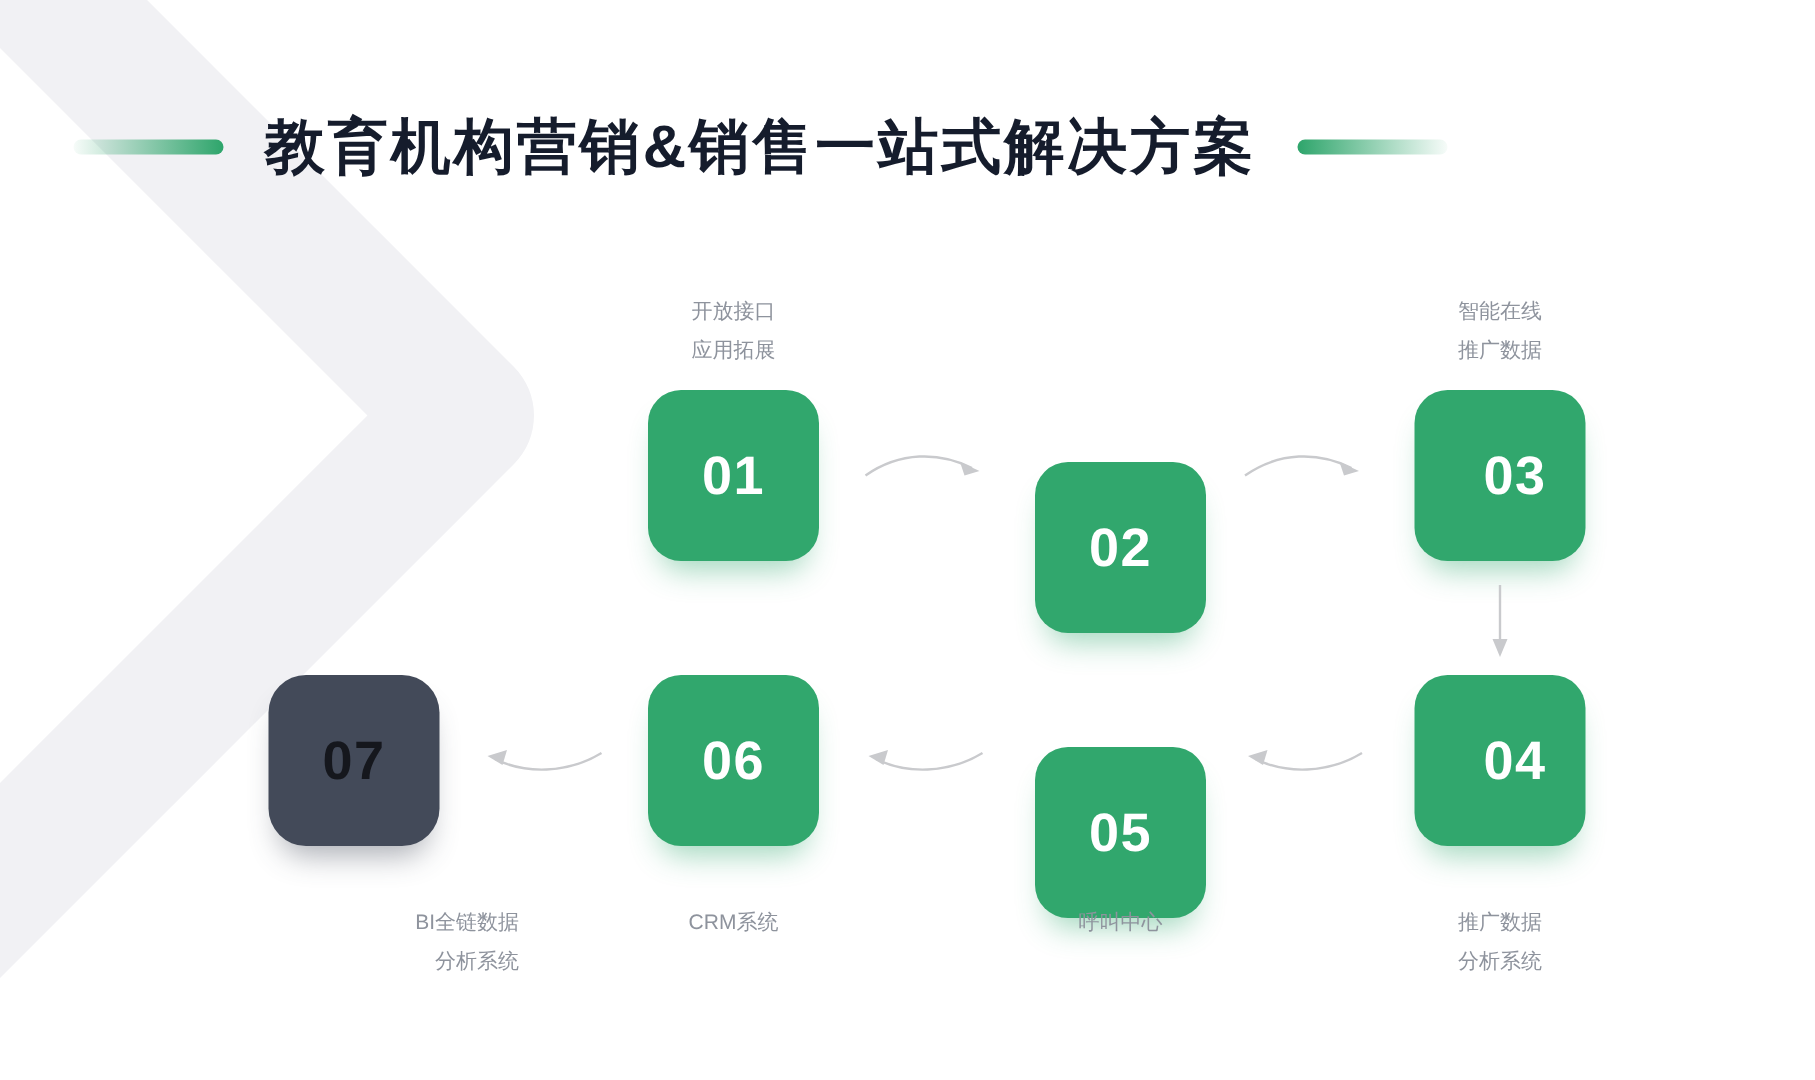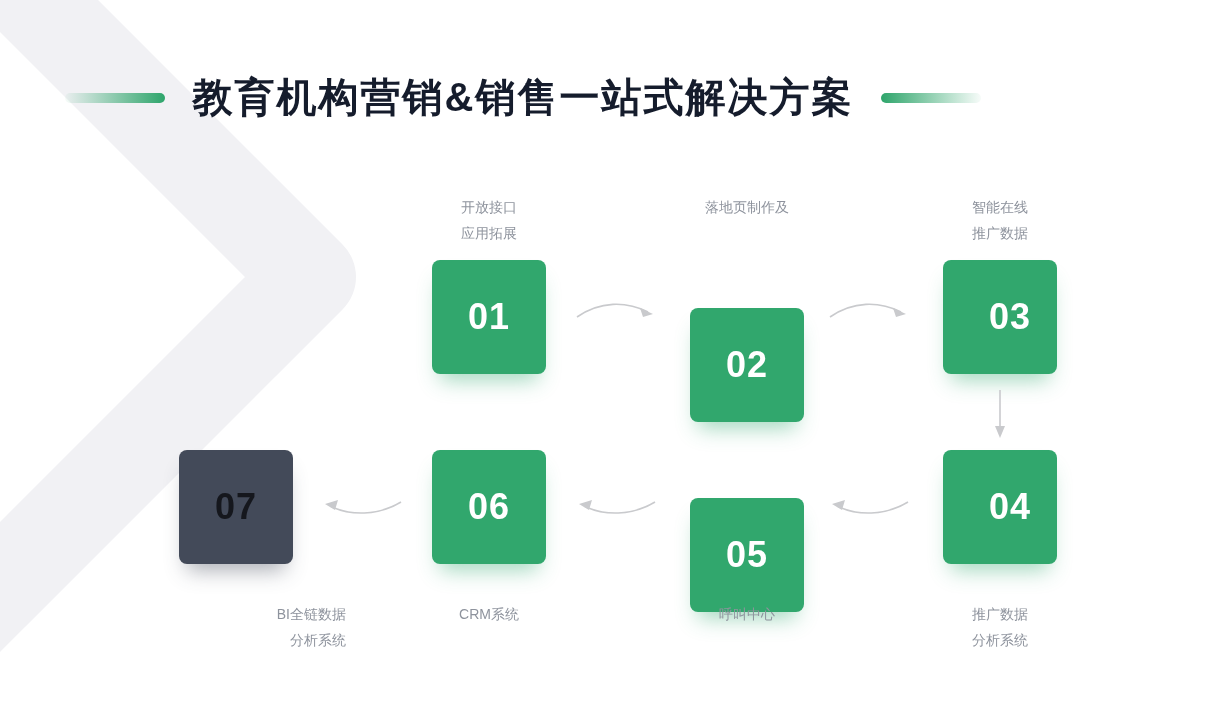--- a/index.html
+++ b/index.html
@@ -18,21 +18,21 @@
   .chevron-svg {
     position: absolute;
     left: 0; top: 0;
     width: 1210px; height: 720px;
     pointer-events: none;
   }
 
   
   .header {
     position: absolute;
-    left: 16px; top: 70px;
+    left: 0; top: 70px;
     width: 1014px;
     display: flex;
     align-items: center;
     justify-content: center;
     gap: 28px;
   }
   .title {
     font-size: 40px;
     font-weight: 800;
     letter-spacing: 2px;
@@ -54,37 +54,38 @@
     width: 114px;
     height: 114px;
     border-radius: 8px;
     display: flex;
     align-items: center;
     justify-content: center;
   }
   .step-box.green {
     background: #31a76d;
     box-shadow: 0 14px 20px -8px rgba(47,167,109,0.45);
+    border-radius: 22px;
   }
   .step-box.dark {
     background: #434a59;
     box-shadow: 0 14px 20px -8px rgba(67,74,89,0.45);
   }
   .step-number {
     font-size: 36px;
     font-weight: bold;
     letter-spacing: 1px;
   }
   .green .step-number { color: #ffffff; }
   .dark  .step-number { color: #15171d; }
 
   
   .row-top    { top: 260px; }
   .row-bottom { top: 450px; }
-  .col-1 { left: 179px; }
+  .col-1 { left: 179px; border-radius: 25px; }
   .col-2 { left: 432px; }
   .col-3 { left: 690px; margin-top: 48px; }
   .col-4 { left: 943px; padding-left: 20px; }
 
   
   .step-label {
     position: absolute;
     width: 220px;
     text-align: center;
     color: #8e939d;
@@ -121,21 +122,20 @@
     <span class="dash dash-left"></span>
     <h1 class="title">教育机构营销&amp;销售一站式解决方案</h1>
     <span class="dash dash-right"></span>
   </div>
 
   <div class="step-label lbl-top lblcol-2">
     <span>开放接口</span>
     <span>应用拓展</span>
   </div>
   <div class="step-label lbl-top lblcol-3">
-    <span>落地页制作及</span>
   </div>
   <div class="step-label lbl-top lblcol-4">
     <span>智能在线</span>
     <span>推广数据</span>
   </div>
 
   <div class="step-box green row-top col-2">
     <span class="step-number">01</span>
   </div>
   <div class="step-box green row-top col-3">

